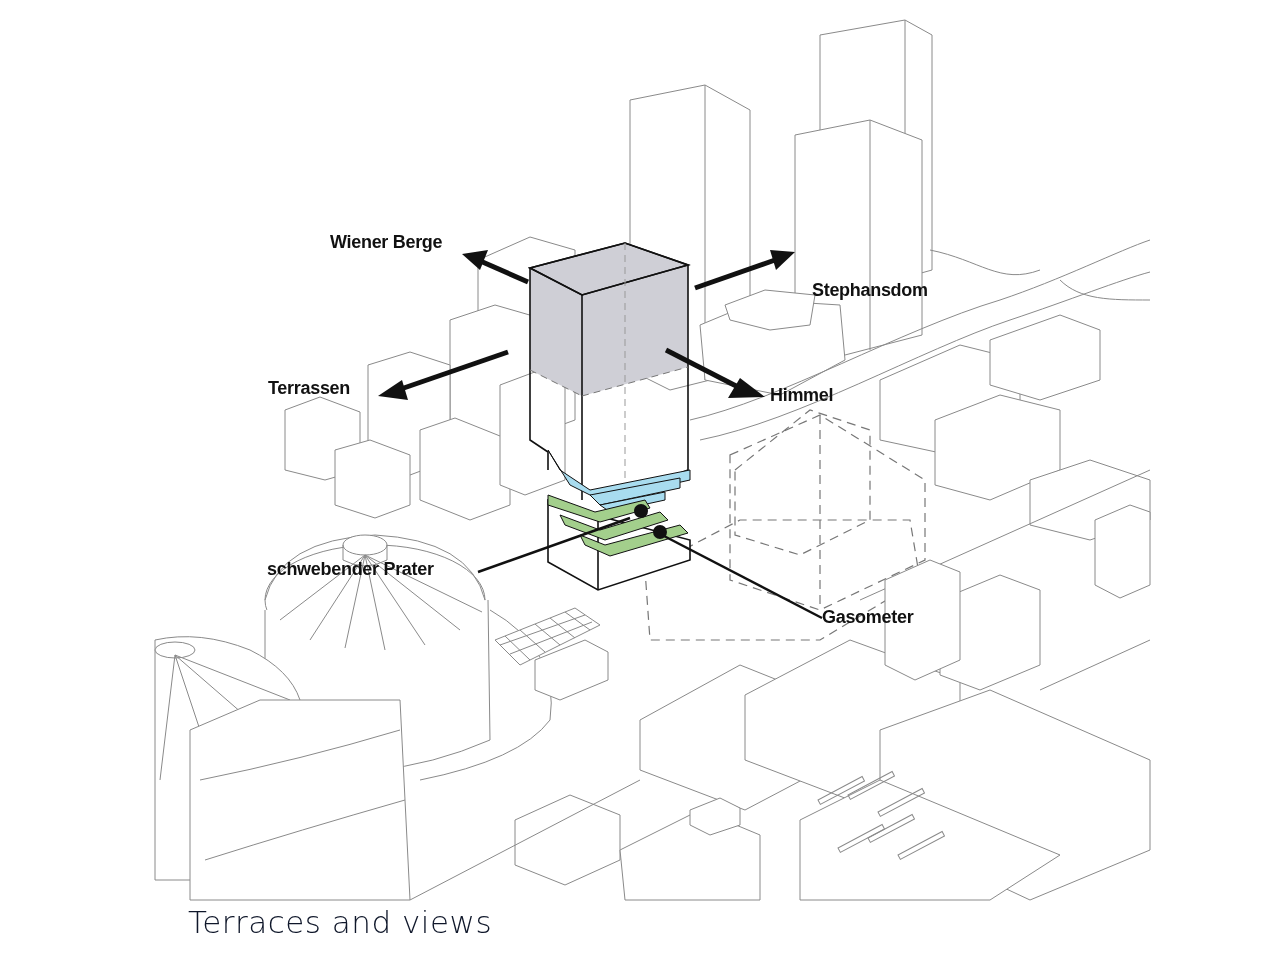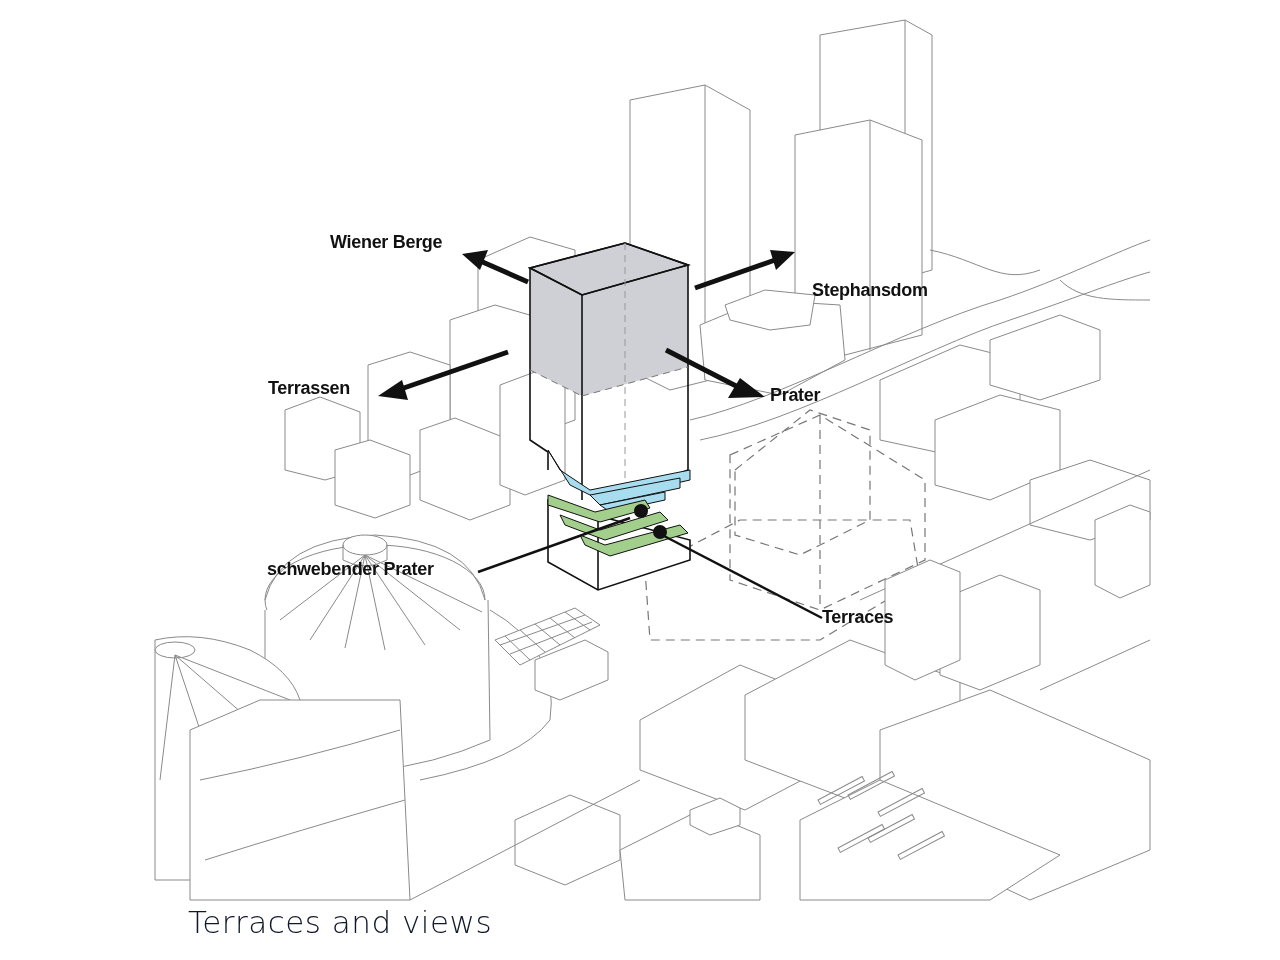--- a/index.html
+++ b/index.html
@@ -161,17 +161,17 @@
     <line class="arrow" x1="666" y1="350" x2="740" y2="388"></line>
     <polygon class="head" points="765,397 740,378 728,398"></polygon>
     <line stroke="#111" stroke-width="2.5" x1="478" y1="572" x2="630" y2="518"></line>
     <line stroke="#111" stroke-width="2.5" x1="664" y1="536" x2="822" y2="618"></line>
   </g>
 </svg>
 
 <div class="lbl" style="left:330px;top:232px;">Wiener Berge</div>
 <div class="lbl" style="left:812px;top:236px;margin-top:44px;">Stephansdom</div>
 <div class="lbl" style="left:268px;top:378px;">Terrassen</div>
-<div class="lbl" style="left:770px;top:385px;">Prater</div>
+<div class="lbl" style="left:770px;top:385px;">Himmel</div>
 <div class="lbl" style="left:267px;top:559px;">schwebender Prater</div>
-<div class="lbl" style="left:822px;top:607px;">Terraces</div>
+<div class="lbl" style="left:822px;top:607px;">Gasometer</div>
 
 <div class="caption">Terraces and views</div>
 
 </body></html>

